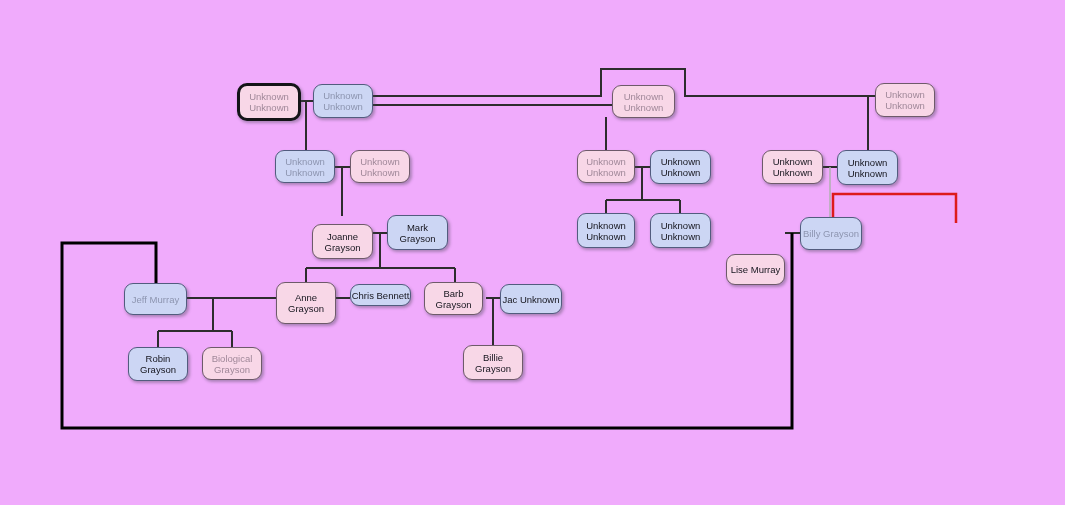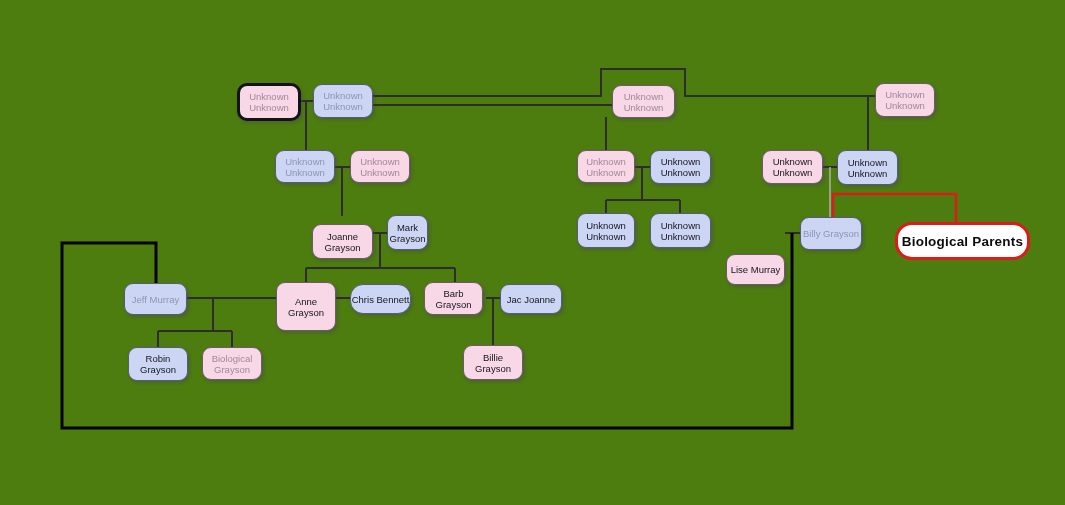--- a/index.html
+++ b/index.html
@@ -1,20 +1,20 @@
 <!DOCTYPE html>
 <html><head>
 <meta charset="utf-8">
 <style>
   html, body { margin: 0; padding: 0; background: #ffffff; }
   #stage {
     position: relative;
     width: 1065px;
     height: 505px;
-    background: #4d7c0f;
+    background: #f0abfc;
     overflow: hidden;
     font-family: "Liberation Sans", sans-serif;
   }
   #edge-layer {
     position: absolute;
     left: 0; top: 0;
     width: 1065px; height: 505px;
   }
   .person-node {
     position: absolute;
@@ -128,62 +128,61 @@
         <div class="node-line">Unknown</div>
       </div>
       <div class="person-node node-m text-normal" style="left: 837px; top: 150px; width: 61px; height: 35px;">
         <div class="node-line">Unknown</div>
         <div class="node-line">Unknown</div>
       </div>
       <div class="person-node node-f text-normal" style="left: 312px; top: 215px; width: 61px; height: 35px; margin-top: 9px;">
         <div class="node-line">Joanne</div>
         <div class="node-line">Grayson</div>
       </div>
-      <div class="person-node node-m text-normal" style="left: 387px; top: 215px; width: 41px; height: 35px;">
+      <div class="person-node node-m text-normal" style="left: 387px; top: 215px; width: 61px; height: 35px;">
         <div class="node-line">Mark</div>
         <div class="node-line">Grayson</div>
       </div>
       <div class="person-node node-m text-normal" style="left: 577px; top: 213px; width: 58px; height: 35px;">
         <div class="node-line">Unknown</div>
         <div class="node-line">Unknown</div>
       </div>
       <div class="person-node node-m text-normal" style="left: 650px; top: 213px; width: 61px; height: 35px;">
         <div class="node-line">Unknown</div>
         <div class="node-line">Unknown</div>
       </div>
       <div class="person-node node-f text-normal" style="left: 726px; top: 218px; width: 59px; height: 31px; margin-top: 36px;">
         <div class="node-line">Lise Murray</div>
       </div>
       <div class="person-node node-m text-muted-m" style="left: 800px; top: 217px; width: 62px; height: 33px;">
         <div class="node-line">Billy Grayson</div>
       </div>
       <div class="person-node node-m text-muted-m" style="left: 124px; top: 283px; width: 63px; height: 32px;">
         <div class="node-line">Jeff Murray</div>
       </div>
-      <div class="person-node node-f text-normal" style="left: 276px; top: 282px; width: 60px; height: 49px;">
+      <div class="person-node node-f text-normal" style="left: 276px; top: 282px; width: 60px; height: 42px;">
         <div class="node-line">Anne</div>
         <div class="node-line">Grayson</div>
       </div>
-      <div class="person-node node-m text-normal" style="left: 350px; top: 284px; width: 61px; height: 30px; border-radius: 13px;">
+      <div class="person-node node-m text-normal" style="left: 350px; top: 284px; width: 61px; height: 22px;">
         <div class="node-line">Chris Bennett</div>
       </div>
       <div class="person-node node-f text-normal" style="left: 424px; top: 282px; width: 59px; height: 33px;">
         <div class="node-line">Barb</div>
         <div class="node-line">Grayson</div>
       </div>
       <div class="person-node node-m text-normal" style="left: 500px; top: 284px; width: 62px; height: 30px;">
-        <div class="node-line">Jac Joanne</div>
+        <div class="node-line">Jac Unknown</div>
       </div>
       <div class="person-node node-m text-normal" style="left: 128px; top: 347px; width: 60px; height: 34px;">
         <div class="node-line">Robin</div>
         <div class="node-line">Grayson</div>
       </div>
       <div class="person-node node-f text-muted-f" style="left: 202px; top: 347px; width: 60px; height: 33px;">
         <div class="node-line">Biological</div>
         <div class="node-line">Grayson</div>
       </div>
       <div class="person-node node-f text-normal" style="left: 463px; top: 345px; width: 60px; height: 35px;">
         <div class="node-line">Billie</div>
         <div class="node-line">Grayson</div>
       </div>
     </div>
-  <div id="annotation-box" style="left: 895px; top: 222px; width: 135px; height: 38px;">Biological Parents</div>
 </div>
 
 </body></html>

